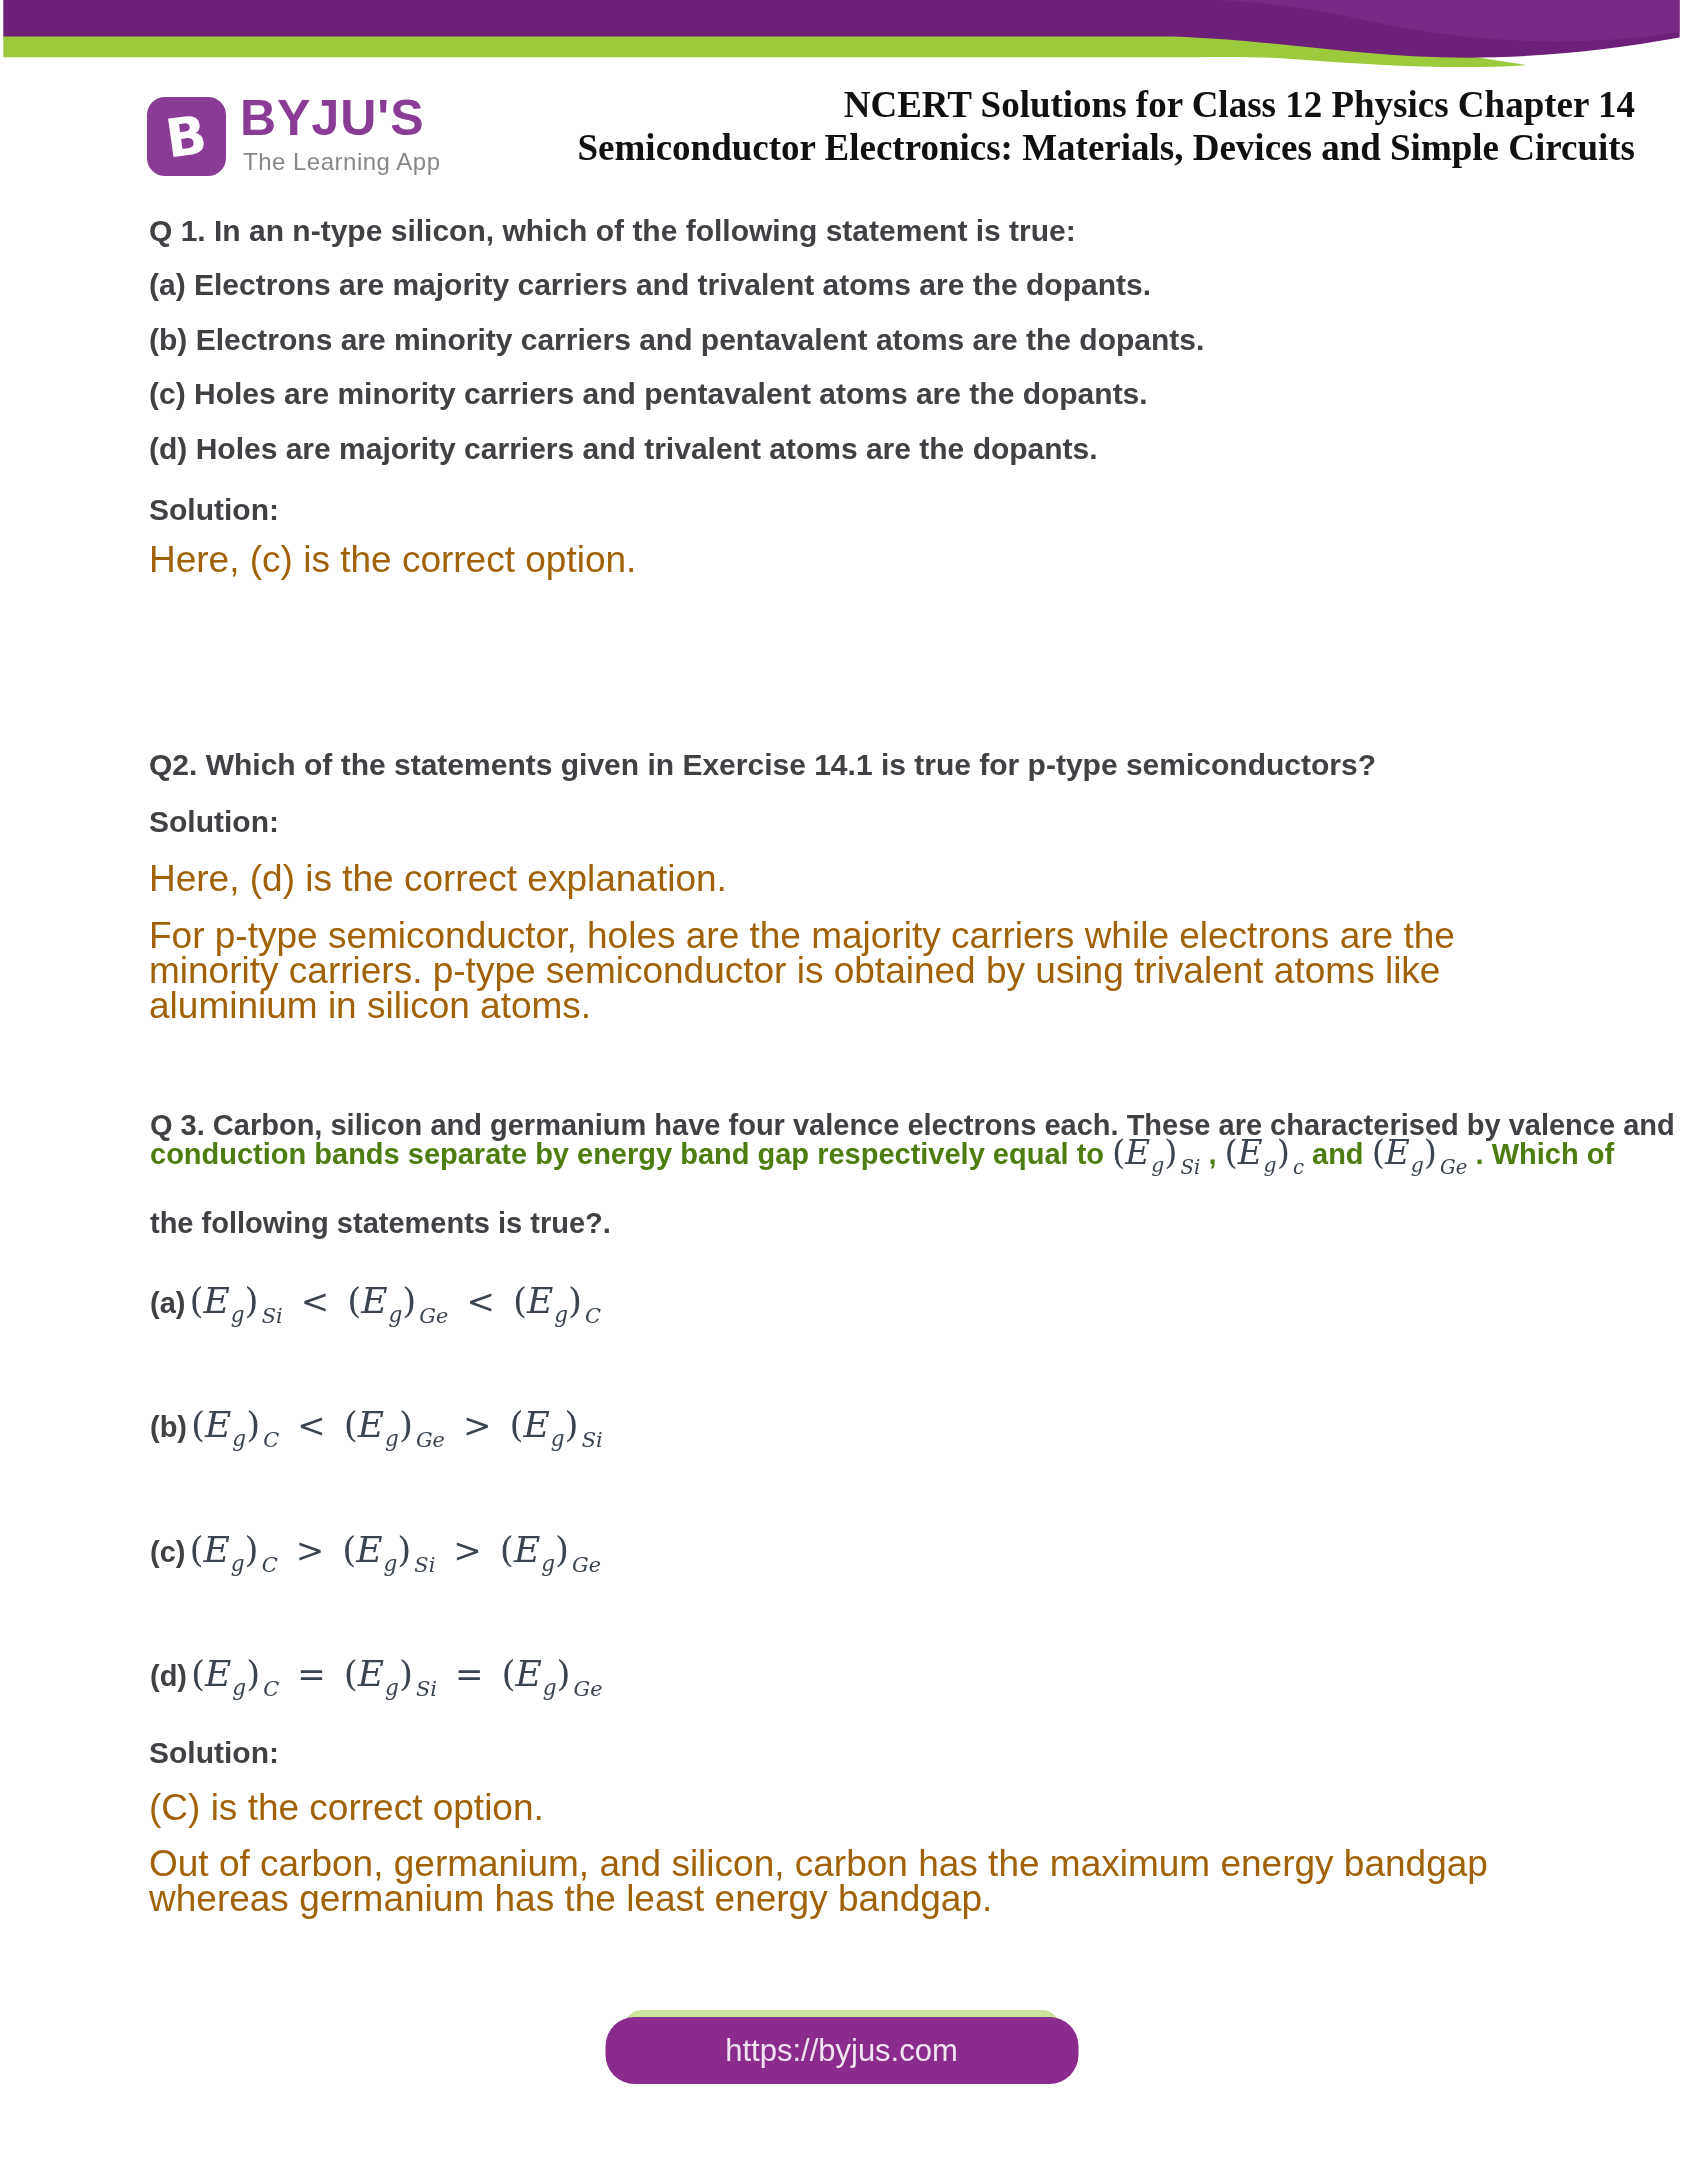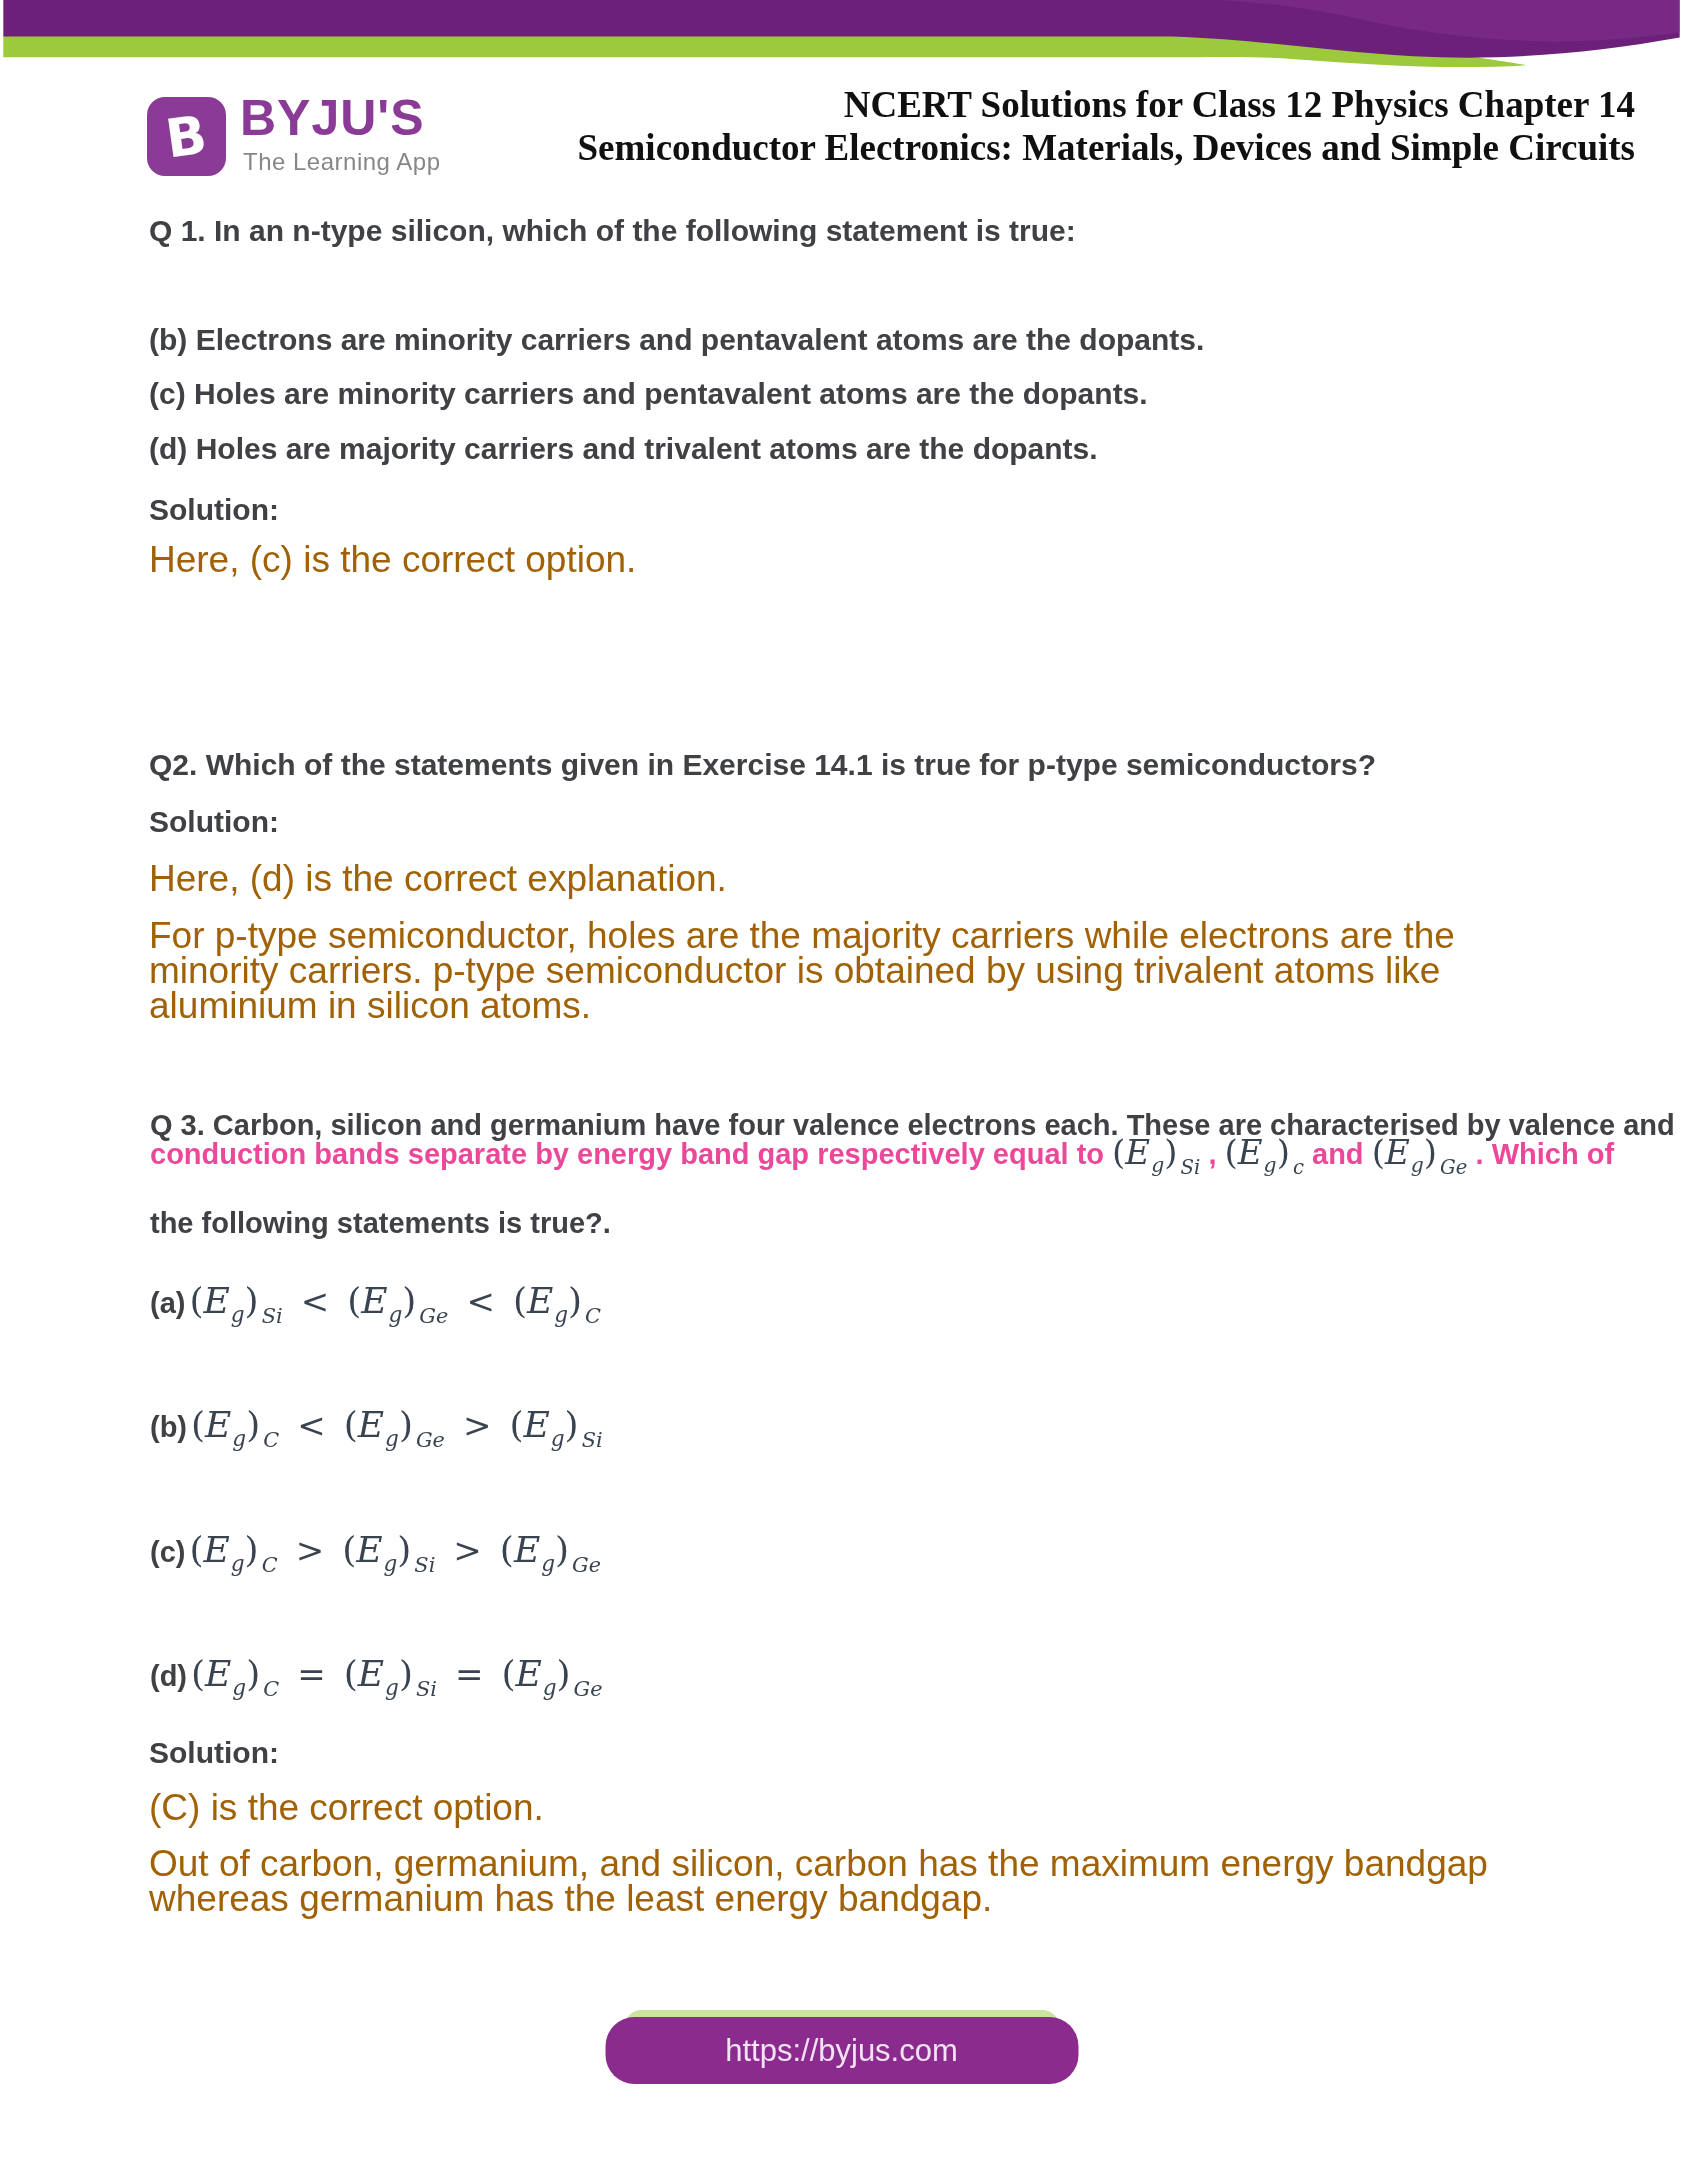--- a/index.html
+++ b/index.html
@@ -29,21 +29,21 @@
   
   .mterm{font-family:"DejaVu Serif",serif;font-style:italic;font-size:34px;color:#3a4450;}
   .mterm.big{font-size:36px;}
   .mterm .paren{font-style:normal;}
   sub.innersub{font-size:.6em;font-style:italic;vertical-align:-.4em;line-height:0;margin-left:1px;}
   sub.outersub{font-size:.58em;font-style:italic;vertical-align:-.5em;line-height:0;margin-left:3px;}
   .mop{font-family:"DejaVu Serif",serif;font-size:34px;color:#3a4450;margin:0 18px;}
   .mlabel{font-weight:bold;font-size:29px;color:#3f4144;
           font-family:"Liberation Sans",sans-serif;margin-right:4px;}
   .mrow{position:absolute;left:150px;white-space:nowrap;}
-  .q3t{font-weight:bold;font-size:29px;color:#ec4899;}
+  .q3t{font-weight:bold;font-size:29px;color:#4d7c0f;}
 
   
   .pill-glow{position:absolute;left:50%;transform:translateX(-50%);top:2010px;width:436px;height:36px;
              border-radius:18px;}
   .pill{position:absolute;left:50%;transform:translateX(-50%);top:2017px;width:473px;height:67px;
         border-radius:29px;display:flex;align-items:center;justify-content:center;
         color:#f2e3f3;font-size:31px;cursor:pointer;}
 </style>
 </head>
 <body>
@@ -61,20 +61,21 @@
   </div>
   <div class="brand" style="color: rgb(138, 59, 150); text-align: center;">BYJU'S</div>
   <div class="tagline">The Learning App</div>
 
   <div class="doc-title">
     <div>NCERT Solutions for Class 12 Physics Chapter 14</div>
     <div>Semiconductor Electronics: Materials, Devices and Simple Circuits</div>
   </div>
 
   <div class="abs qtitle" style="left:149px;top:213px">Q 1. In an n-type silicon, which of the following statement is true:</div>
+  <div class="abs opt" style="left:149px;top:267px">(a) Electrons are majority carriers and trivalent atoms are the dopants.</div>
   <div class="abs opt" style="left:149px;top:322px">(b) Electrons are minority carriers and pentavalent atoms are the dopants.</div>
   <div class="abs opt" style="left:149px;top:431px">(d) Holes are majority carriers and trivalent atoms are the dopants.</div>
   <div class="abs opt" style="left:149px;top:376px">(c) Holes are minority carriers and pentavalent atoms are the dopants.</div>
   <div class="abs sol" style="left:149px;top:493px">Solution:</div>
   <div class="abs body-text" style="left:149px;top:542px">Here, (c) is the correct option.</div>
 
   <div class="abs qtitle" style="left:149px;top:747px">Q2. Which of the statements given in Exercise 14.1 is true for p-type semiconductors?</div>
   <div class="abs sol" style="left:149px;top:805px">Solution:</div>
   <div class="abs body-text" style="left:149px;top:918px;width:1445px">For p-type semiconductor, holes are the majority carriers while electrons are the minority carriers. p-type semiconductor is obtained by using trivalent atoms like aluminium in silicon atoms.</div>
   <div class="abs body-text" style="left:149px;top:861px">Here, (d) is the correct explanation.</div>

